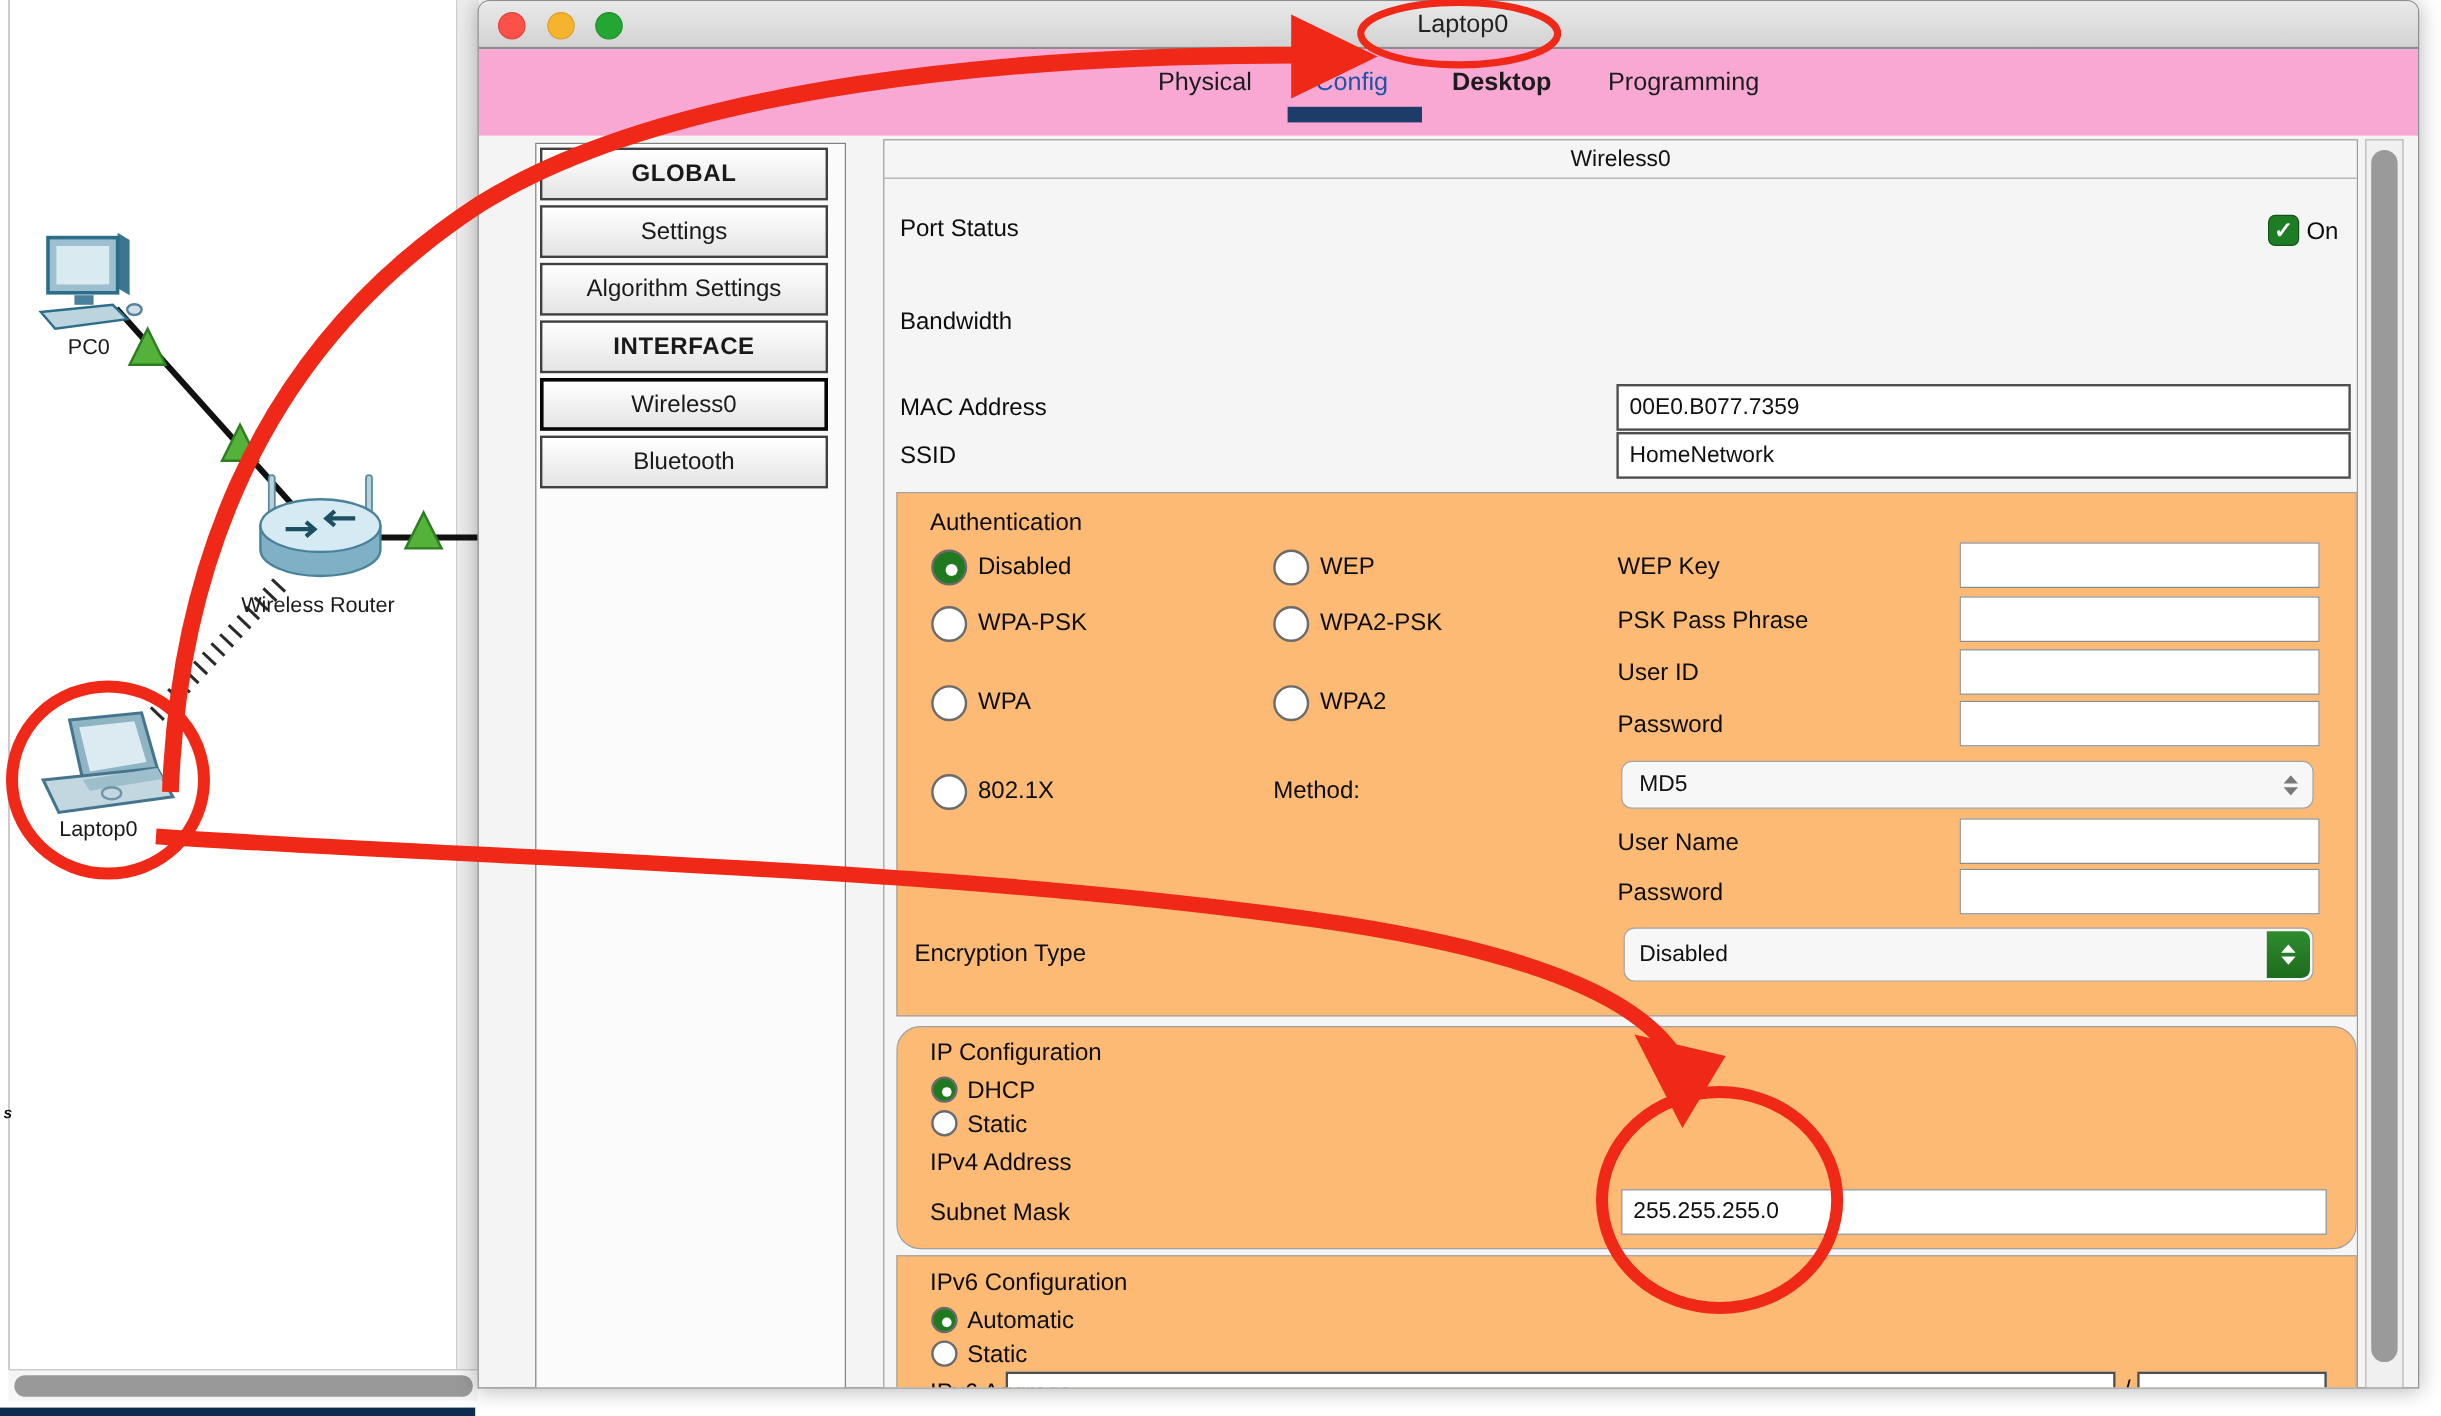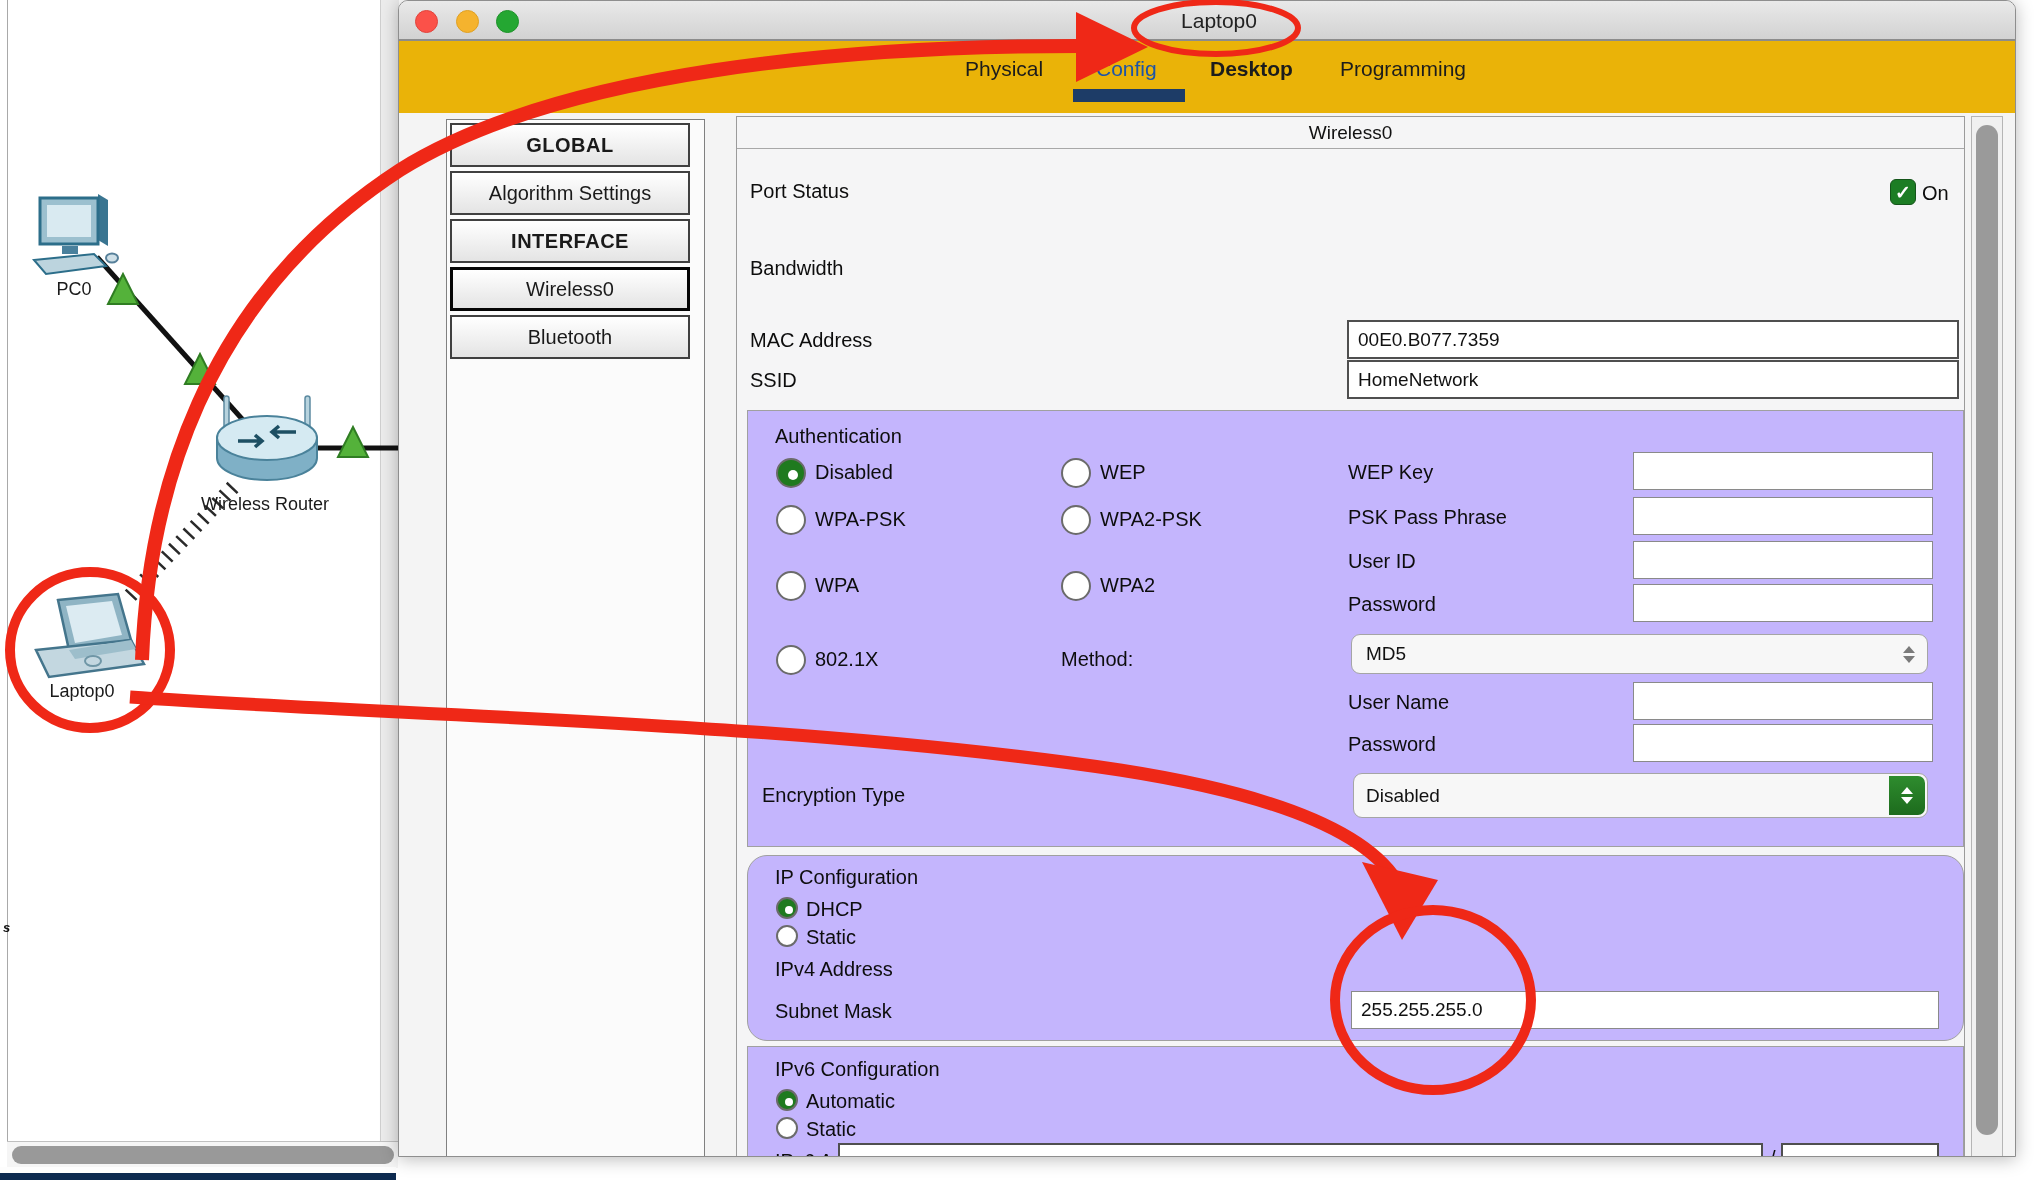--- a/index.html
+++ b/index.html
@@ -24,21 +24,21 @@
        border:1px solid #8e8e8e;border-radius:10px 10px 0 0;overflow:hidden;z-index:10;
        box-shadow:0 2px 18px rgba(0,0,0,.28);box-sizing:border-box;}
   #titlebar{left:0;top:0;width:100%;height:40px;background:linear-gradient(#e9e9e9,#d2d2d2);
             border-bottom:2px solid #8c8c8c;box-sizing:border-box;}
   .light{top:9px;width:23px;height:23px;border-radius:50%;}
   #light-close{left:16px;background:#fb5149;border:1px solid #e0443c;box-sizing:border-box;}
   #light-min{left:57px;background:#f5b32e;border:1px solid #dfa023;box-sizing:border-box;}
   #light-zoom{left:97px;background:#24a732;border:1px solid #1d9229;box-sizing:border-box;}
   #win-title{left:740px;top:8px;width:160px;text-align:center;font-size:21px;color:#222;}
 
-  #tabstrip{left:0;top:40px;width:100%;height:72px;background:#eab308;}
+  #tabstrip{left:0;top:40px;width:100%;height:72px;background:#f9a8d4;}
   .tab{top:16px;font-size:21px;color:#1c1c1c;cursor:default;}
   #tab-config{color:#1d54a8;}
   #tab-underline{left:276px;top:48px;width:112px;height:13px;background:#1d3c67;}
 
   
   #sidebar{left:47px;top:118px;width:259px;height:1045px;background:#fbfbfb;
            border:1px solid #808080;box-sizing:border-box;padding:3px 14px 3px 3px;}
   .side-btn{position:relative;width:100%;height:44px;margin-bottom:4px;box-sizing:border-box;
             border:2px solid #404040;background:linear-gradient(#ffffff,#e4e4e4);
             display:flex;align-items:center;justify-content:center;font-size:20px;color:#1a1a1a;}
@@ -47,21 +47,21 @@
 
   
   #panel{left:337px;top:115px;width:1229px;height:1042px;background:#f5f5f6;
          border:1px solid #9b9b9b;box-sizing:border-box;overflow:hidden;}
   #panel-header{left:0;top:0;width:100%;height:32px;border-bottom:1px solid #a8a8a8;
                 display:flex;align-items:center;justify-content:center;font-size:19px;box-sizing:border-box;}
   .lbl{font-size:20px;color:#0d0d0d;white-space:nowrap;}
   .field{background:#fff;border:1px solid #8a8a8a;box-sizing:border-box;
          font-size:19px;display:flex;align-items:center;padding:0 9px;white-space:nowrap;overflow:hidden;}
   .field.dark{border:2px solid #4f4f4f;}
-  .sect{border:1px solid #a0a0a0;box-sizing:border-box;background:#c4b5fd;}
+  .sect{border:1px solid #a0a0a0;box-sizing:border-box;background:#fdba74;}
 
   
   .radio{width:30px;height:30px;border-radius:50%;background:#fff;border:2px solid #6b6b6b;box-sizing:border-box;}
   .radio.sel{background:#1f7a1f;border-color:#15581 5;}
   .radio.sel::after{content:"";position:absolute;left:10px;top:10px;width:10px;height:10px;border-radius:50%;background:#fff;}
   .radio.small{width:22px;height:22px;}
   .radio.small.sel::after{left:7px;top:7px;width:8px;height:8px;}
   #port-checkbox{width:26px;height:26px;border-radius:6px;background:#1c7d24;border:1px solid #14541a;
                  display:flex;align-items:center;justify-content:center;box-sizing:border-box;}
   #port-checkbox span{color:#fff;font-size:19px;font-weight:bold;}
@@ -154,20 +154,21 @@
     <div class="abs" id="tabstrip">
       <div class="abs tab" style="left:566px;">Physical</div>
       <div class="abs tab" id="tab-config" style="left:697px;">Config</div>
       <div class="abs tab" style="left:811px;font-weight:bold;">Desktop</div>
       <div class="abs tab" style="left:941px;">Programming</div>
       <div class="abs" id="tab-underline" style="left:674px;"></div>
     </div>
 
     <div class="abs" id="sidebar">
       <div class="side-btn hdr">GLOBAL</div>
+      <div class="side-btn">Settings</div>
       <div class="side-btn">Algorithm Settings</div>
       <div class="side-btn hdr">INTERFACE</div>
       <div class="side-btn sel">Wireless0</div>
       <div class="side-btn">Bluetooth</div>
     </div>
 
     <div class="abs" id="panel">
       <div class="abs" id="panel-header">Wireless0</div>
 
       <div class="abs lbl" style="left:13px;top:63px;">Port Status</div>

